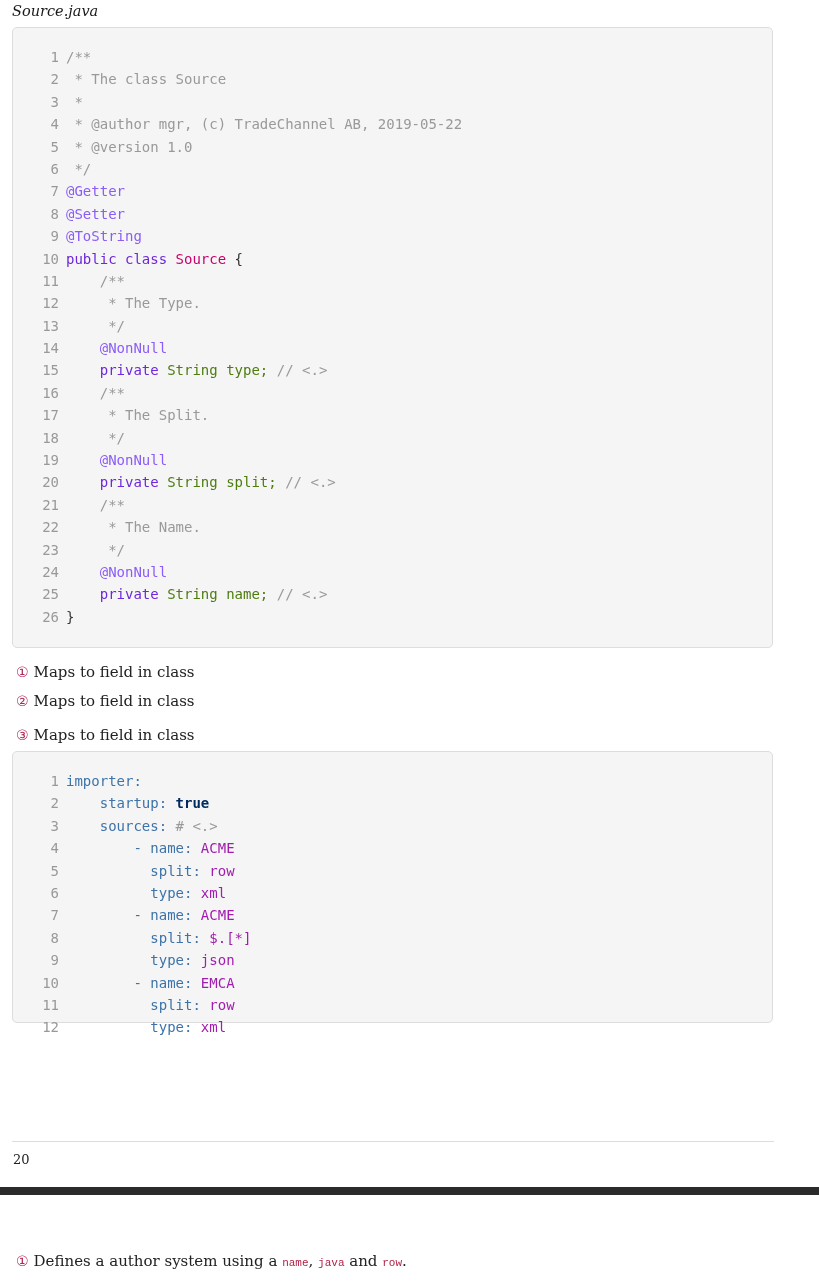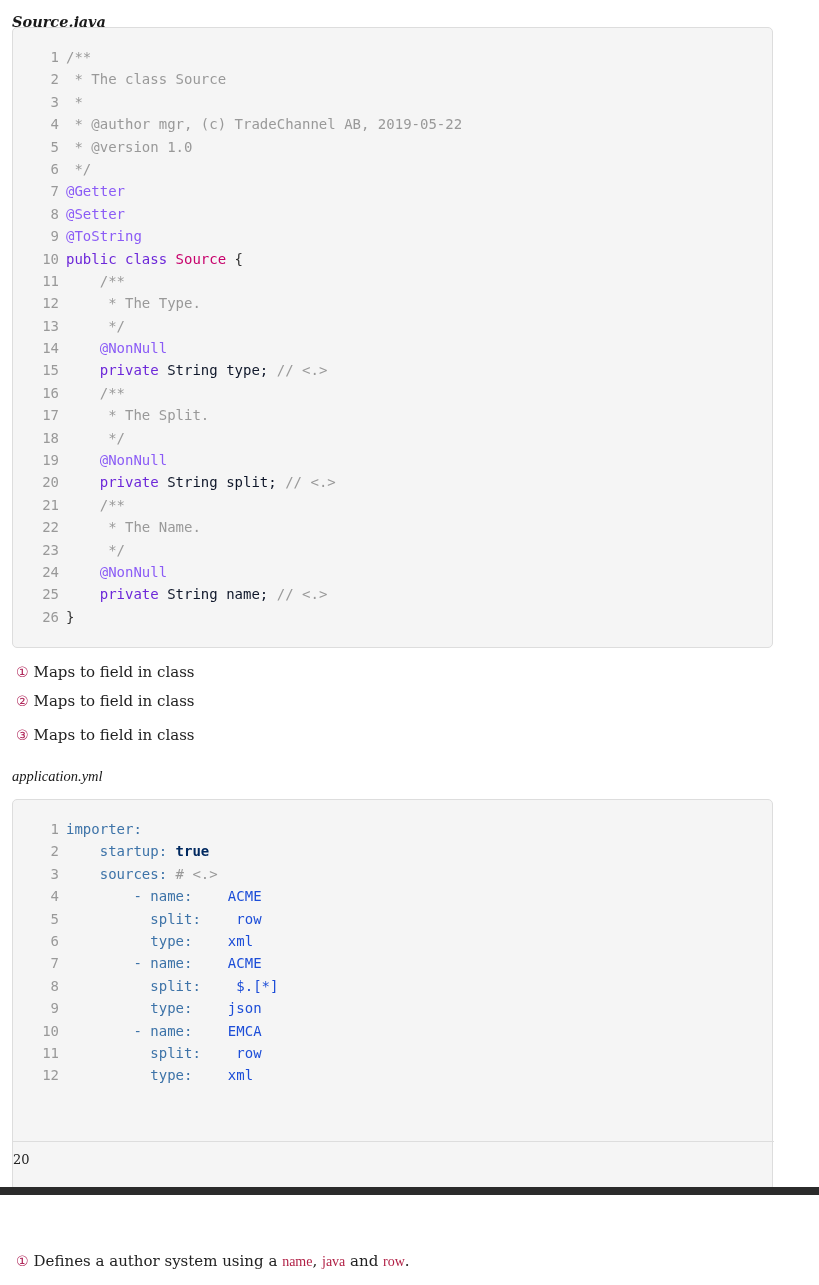--- a/index.html
+++ b/index.html
@@ -22,55 +22,55 @@
     position: absolute; left: 24px; top: 18px;
     font-family: "DejaVu Sans Mono", "Liberation Mono", monospace;
     font-size: 14px; line-height: 22.4px; white-space: pre;
     color: #333333;
   }
   .line { display: block; height: 22.4px; }
   .ln { color: #999999; display: inline-block; width: 22px; text-align: right; margin-right: 7px; }
   .cm { color: #999999; }
   .an { color: #8b5cf6; }
   .kw { color: #6d28d9; font-weight: normal; }
-  .ty { color: #0f172a; }
+  .ty { color: #4d7c0f; }
   .cls { color: #c7006b; text-align: right; }
   .yk { color: #3d73a8; }
-  .yv { color: #1d4ed8; margin-left: 27px; }
+  .yv { color: #a21caf; }
   .yb { color: #002960; font-weight: bold; }
   .callout-line {
     position: absolute; left: 16px; font-size: 15px; color: #222222;
   }
   .conum { color: #b0275a; font-family: "DejaVu Sans", sans-serif; font-size: 14px; margin-right: 5px; }
   .hr { position: absolute; left: 12px; width: 762px; top: 1141px; height: 1px; background: #dddddd; }
   .pagenum { position: absolute; left: 13px; top: 1152px; font-size: 13px; color: #222; }
   .darkbar { position: absolute; left: 0; top: 1187px; width: 819px; height: 8px; background: #2b2b2b; }
   .bottom-text { position: absolute; left: 16px; top: 1252px; font-size: 15px; color: #222; }
-  .ic { font-family: Liberation Serif, serif; font-size: 14px; color: #b12146; }
+  .ic { font-family: Liberation Mono, monospace; font-size: 11px; color: #b12146; }
 </style>
 </head>
 <body>
 
-<div class="title" style="top:13px;font-weight:bold;">Source.java</div>
+<div class="title" style="top:3px;">Source.java</div>
 <div class="codeblock" style="top:27px;height:621px;">
   <div class="code" id="code-java"><span class="line"><span class="ln">1</span><span class="cm">/**</span></span><span class="line"><span class="ln">2</span><span class="cm"> * The class Source</span></span><span class="line"><span class="ln">3</span><span class="cm"> *</span></span><span class="line"><span class="ln">4</span><span class="cm"> * @author mgr, (c) TradeChannel AB, 2019-05-22</span></span><span class="line"><span class="ln">5</span><span class="cm"> * @version 1.0</span></span><span class="line"><span class="ln">6</span><span class="cm"> */</span></span><span class="line"><span class="ln">7</span><span class="an">@Getter</span></span><span class="line"><span class="ln">8</span><span class="an">@Setter</span></span><span class="line"><span class="ln">9</span><span class="an">@ToString</span></span><span class="line"><span class="ln">10</span><span class="kw">public class </span><span class="cls">Source</span><span> {</span></span><span class="line"><span class="ln">11</span><span class="cm">    /**</span></span><span class="line"><span class="ln">12</span><span class="cm">     * The Type.</span></span><span class="line"><span class="ln">13</span><span class="cm">     */</span></span><span class="line"><span class="ln">14</span><span class="an">    @NonNull</span></span><span class="line"><span class="ln">15</span><span class="kw">    private </span><span class="ty">String type; </span><span class="cm">// &lt;.&gt;</span></span><span class="line"><span class="ln">16</span><span class="cm">    /**</span></span><span class="line"><span class="ln">17</span><span class="cm">     * The Split.</span></span><span class="line"><span class="ln">18</span><span class="cm">     */</span></span><span class="line"><span class="ln">19</span><span class="an">    @NonNull</span></span><span class="line"><span class="ln">20</span><span class="kw">    private </span><span class="ty">String split; </span><span class="cm">// &lt;.&gt;</span></span><span class="line"><span class="ln">21</span><span class="cm">    /**</span></span><span class="line"><span class="ln">22</span><span class="cm">     * The Name.</span></span><span class="line"><span class="ln">23</span><span class="cm">     */</span></span><span class="line"><span class="ln">24</span><span class="an">    @NonNull</span></span><span class="line"><span class="ln">25</span><span class="kw">    private </span><span class="ty">String name; </span><span class="cm">// &lt;.&gt;</span></span><span class="line"><span class="ln">26</span><span>}</span></span></div>
 </div>
 
 <div class="callout-line" style="top:663px;">
   <span class="conum">①</span><span>Maps to field in class</span>
 </div>
 <div class="callout-line" style="top:692px;">
   <span class="conum">②</span><span>Maps to field in class</span>
 </div>
 <div class="callout-line" style="top:726px;">
   <span class="conum">③</span><span>Maps to field in class</span>
 </div>
 
 <div class="title" style="top:768px;font-family:Liberation Serif, serif;">application.yml</div>
-<div class="codeblock" style="top:799px;height:392px;">
+<div class="codeblock" style="top:751px;height:272px;">
   <div class="code" id="code-yml"><span class="line"><span class="ln">1</span><span class="yk">importer:</span></span><span class="line"><span class="ln">2</span><span class="yk">    startup: </span><span class="yb">true</span></span><span class="line"><span class="ln">3</span><span class="yk">    sources: </span><span class="cm"># &lt;.&gt;</span></span><span class="line"><span class="ln">4</span><span class="yk">        - name: </span><span class="yv">ACME</span></span><span class="line"><span class="ln">5</span><span class="yk">          split: </span><span class="yv">row</span></span><span class="line"><span class="ln">6</span><span class="yk">          type: </span><span class="yv">xml</span></span><span class="line"><span class="ln">7</span><span class="yk">        - name: </span><span class="yv">ACME</span></span><span class="line"><span class="ln">8</span><span class="yk">          split: </span><span class="yv">$.[*]</span></span><span class="line"><span class="ln">9</span><span class="yk">          type: </span><span class="yv">json</span></span><span class="line"><span class="ln">10</span><span class="yk">        - name: </span><span class="yv">EMCA</span></span><span class="line"><span class="ln">11</span><span class="yk">          split: </span><span class="yv">row</span></span><span class="line"><span class="ln">12</span><span class="yk">          type: </span><span class="yv">xml</span></span></div>
 </div>
 
 <div class="hr"></div>
 <div class="pagenum">20</div>
 <div class="darkbar"></div>
 
 <div class="bottom-text">
   <span class="conum">①</span><span>Defines a author system using a </span><code class="ic">name</code><span>, </span><code class="ic">java</code><span> and </span><code class="ic">row</code><span>.</span>
 </div>

